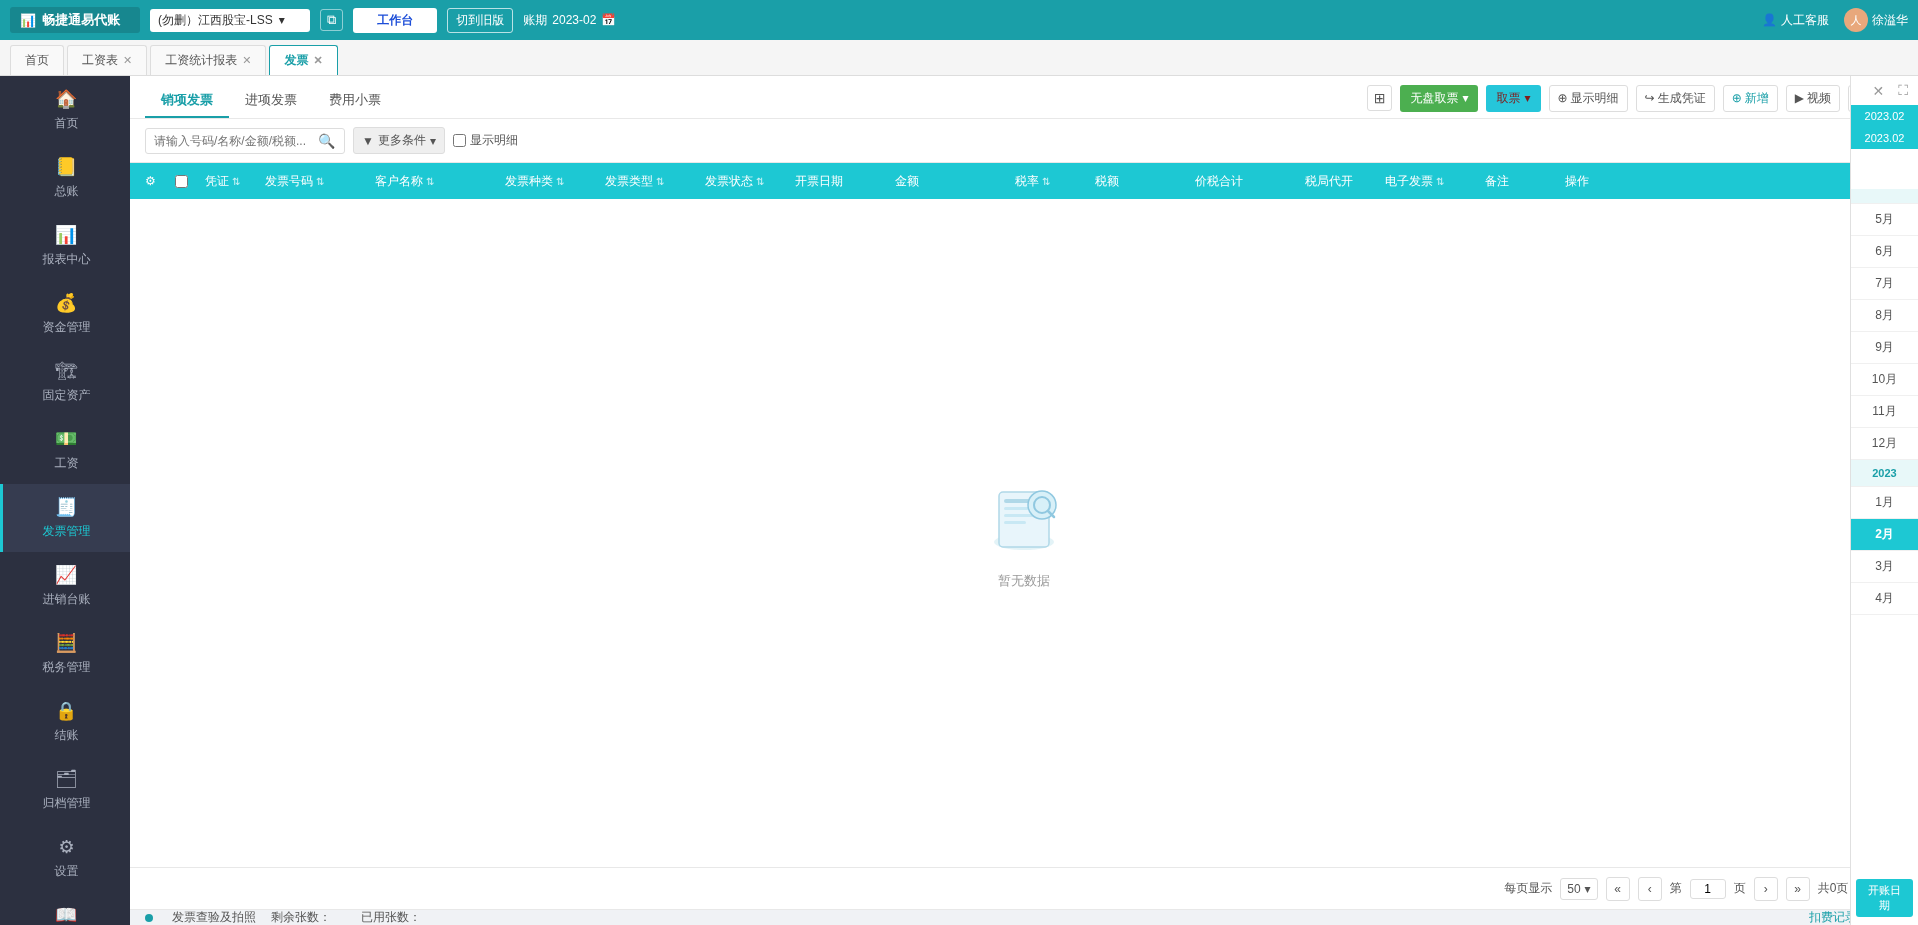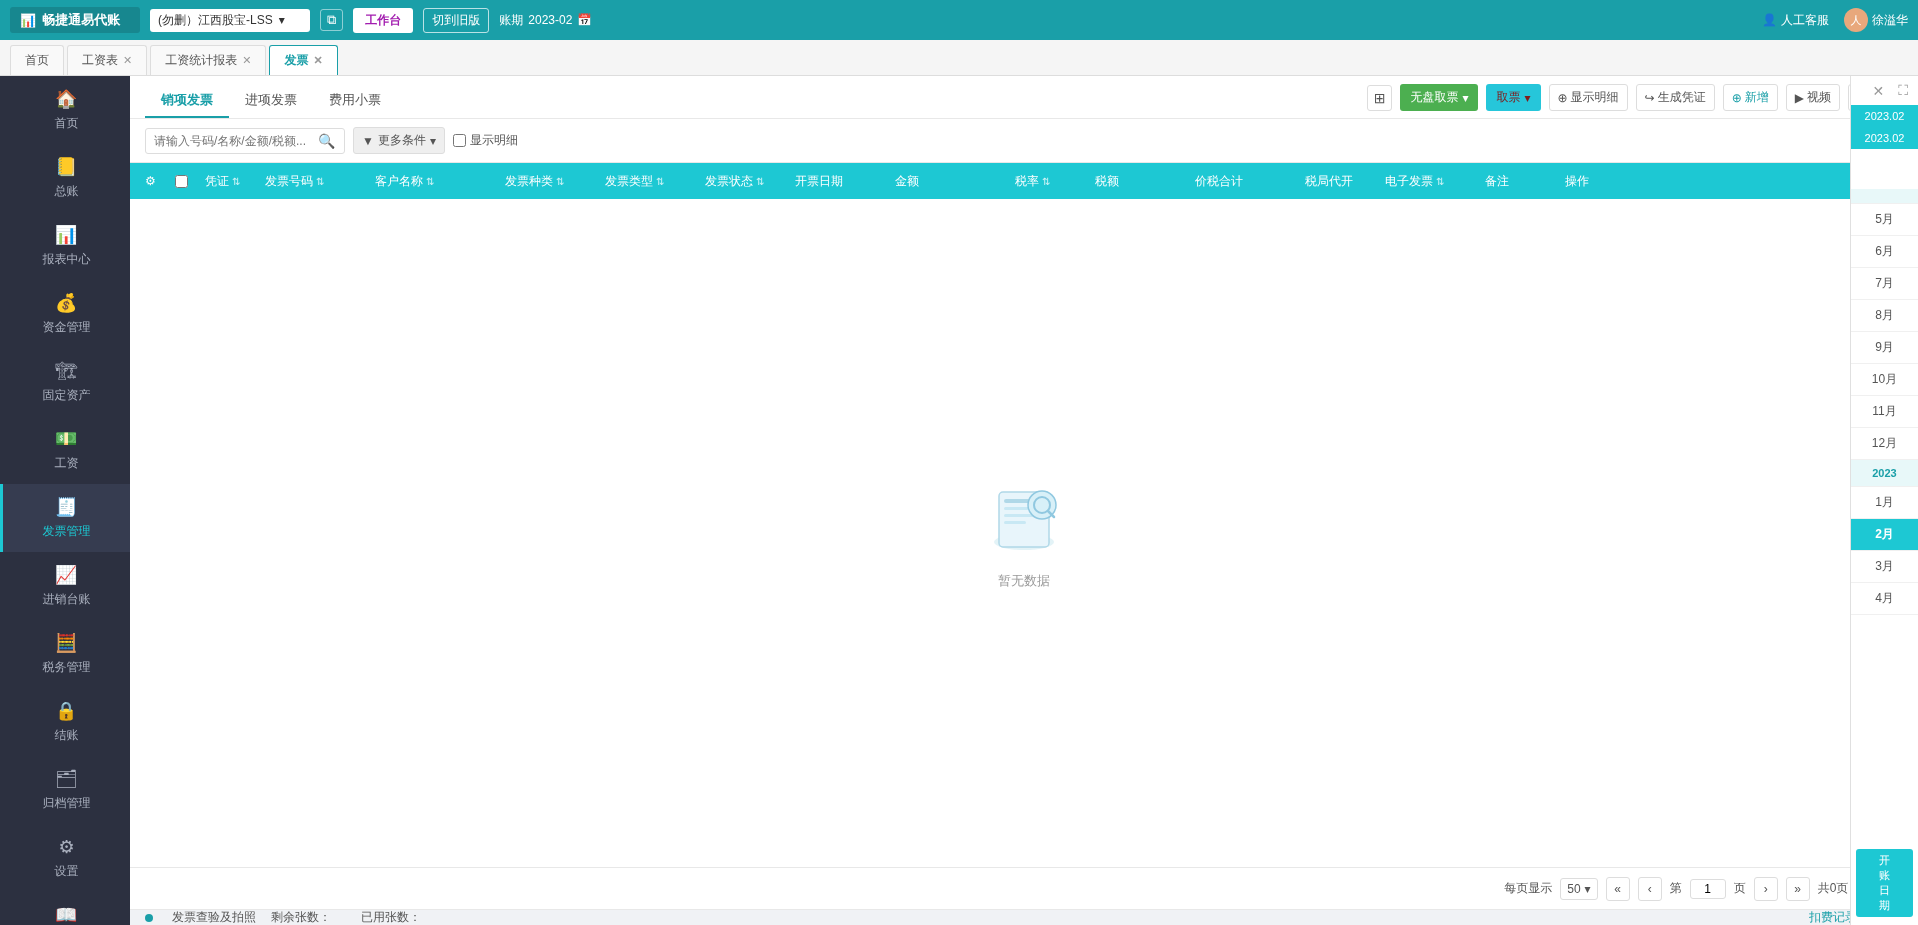--- a/index.html
+++ b/index.html
@@ -43,24 +43,24 @@
       background: transparent;
       border: 1px solid rgba(255,255,255,0.5);
       border-radius: 3px;
       color: #fff;
       padding: 2px 6px;
       cursor: pointer;
       font-size: 13px;
     }
     .workspace-btn {
       background: #fff;
-      color: #a21caf;
+      color: #1d4ed8;
       border: none;
       border-radius: 3px;
-      padding: 4px 12px;
+      padding: 4px 24px;
       font-size: 12px;
       cursor: pointer;
       font-weight: bold;
     }
     .switch-old-btn {
       background: transparent;
       border: 1px solid rgba(255,255,255,0.7);
       border-radius: 3px;
       color: #fff;
       padding: 3px 8px;
@@ -181,21 +181,21 @@
       display: flex;
       flex-direction: column;
       overflow: hidden;
       background: #fff;
       position: relative;
     }
 
     
     .sub-tab-bar {
       display: flex;
-      align-items: flex-start;
+      align-items: center;
       padding: 8px 15px 0;
       border-bottom: 1px solid #e8e8e8;
       gap: 0;
       flex-shrink: 0;
       background: #fff;
     }
     .sub-tab {
       padding: 7px 16px;
       font-size: 13px;
       cursor: pointer;
@@ -488,21 +488,21 @@
     }
     .date-bottom-btn {
       padding: 8px 5px;
       text-align: center;
     }
     .date-goto-btn {
       background: #1dc8d3;
       color: #fff;
       border: none;
       border-radius: 3px;
-      padding: 4px 18px;
+      padding: 4px 7px;
       font-size: 11px;
       cursor: pointer;
       width: 100%;
     }
   </style>
 </head>
 <body>
 
 <div style="display:flex; flex-direction:column; height:925px; overflow:hidden;">
   <div class="top-bar">

